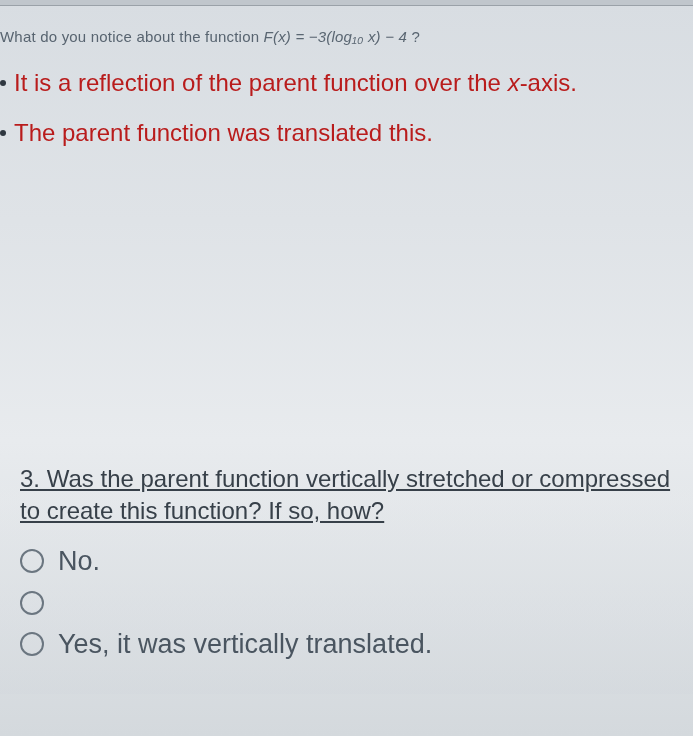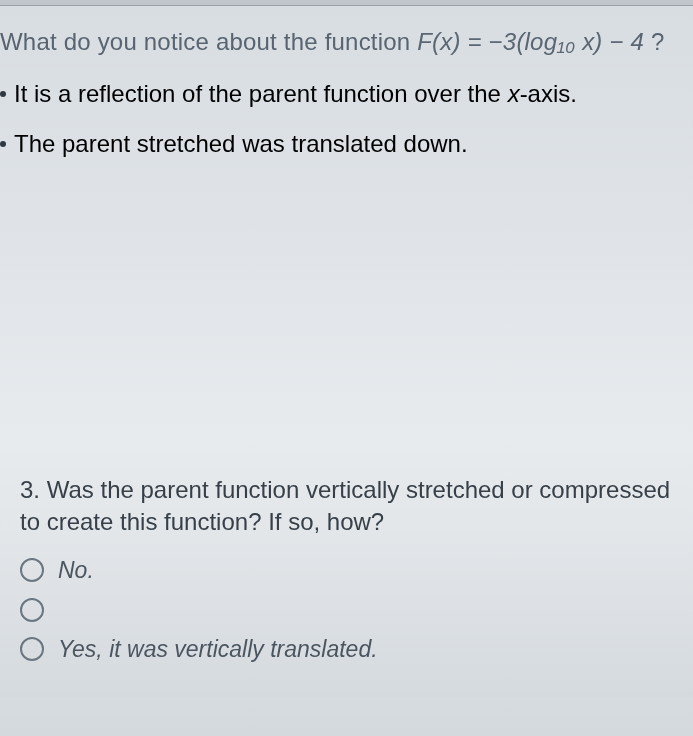--- a/index.html
+++ b/index.html
@@ -13,29 +13,29 @@
   }
   .top-edge {
     height: 6px;
     background: #c0c6cc;
     border-bottom: 1px solid #9aa1a8;
   }
   .upper {
     padding: 18px 8px 0 0;
   }
   .question-text {
-    font-size: 24px;
+    font-size: 15px;
     color: #586470;
     margin: 4px 0 24px 0;
     letter-spacing: 0.2px;
   }
   .func { font-style: italic; color: #5a6672; }
   .bullet-line {
     font-size: 24px;
-    color: #000000;
+    color: #b91c1c;
     margin: 0 0 22px 0;
     font-weight: 500;
   }
   .bullet-dot {
     display: inline-block;
     width: 6px; height: 6px;
     background: #2f3740;
     border-radius: 50%;
     vertical-align: middle;
     margin-right: 8px;
@@ -46,30 +46,30 @@
   .spacer { height: 280px; }
   .lower {
     padding: 14px 20px 20px 20px;
     background: linear-gradient(180deg, rgba(255,255,255,0.0) 0%, rgba(230,233,236,0.4) 20%, rgba(210,215,220,0.35) 100%);
   }
   .q3 {
     font-size: 24px;
     color: #374049;
     line-height: 1.35;
     margin-bottom: 18px;
+    text-decoration: underline;
   }
   .option {
     display: flex;
     align-items: center;
     gap: 14px;
-    font-size: 23px;
+    font-size: 27px;
     color: #4a5560;
     margin: 8px 0 14px 0;
     cursor: pointer;
-    font-style: italic;
   }
   .radio {
     width: 24px; height: 24px;
     border: 2.5px solid #6b7680;
     border-radius: 50%;
     flex: 0 0 24px;
     background: transparent;
   }
 </style>
 </head>
@@ -80,21 +80,21 @@
 <div class="upper">
   <div class="question-text">
     <span>What do you notice about the function </span><span class="func">F(x) = −3(log₁₀ x) − 4</span><span> ?</span>
   </div>
 
   <div class="bullet-line">
     <span class="bullet-dot"></span><span>It is a reflection of the parent function over the </span><span class="xaxis">x</span><span>-axis.</span>
   </div>
 
   <div class="bullet-line">
-    <span class="bullet-dot"></span><span>The parent stretched was translated down.</span><span class="xaxis"></span><span></span>
+    <span class="bullet-dot"></span><span>The parent function was translated this.</span><span class="xaxis"></span><span></span>
   </div>
 </div>
 
 <div class="spacer"></div>
 
 <div class="lower">
   <div class="q3">3. Was the parent function vertically stretched or compressed to create this function? If so, how?</div>
 
   <label class="option">
     <span class="radio"></span>

